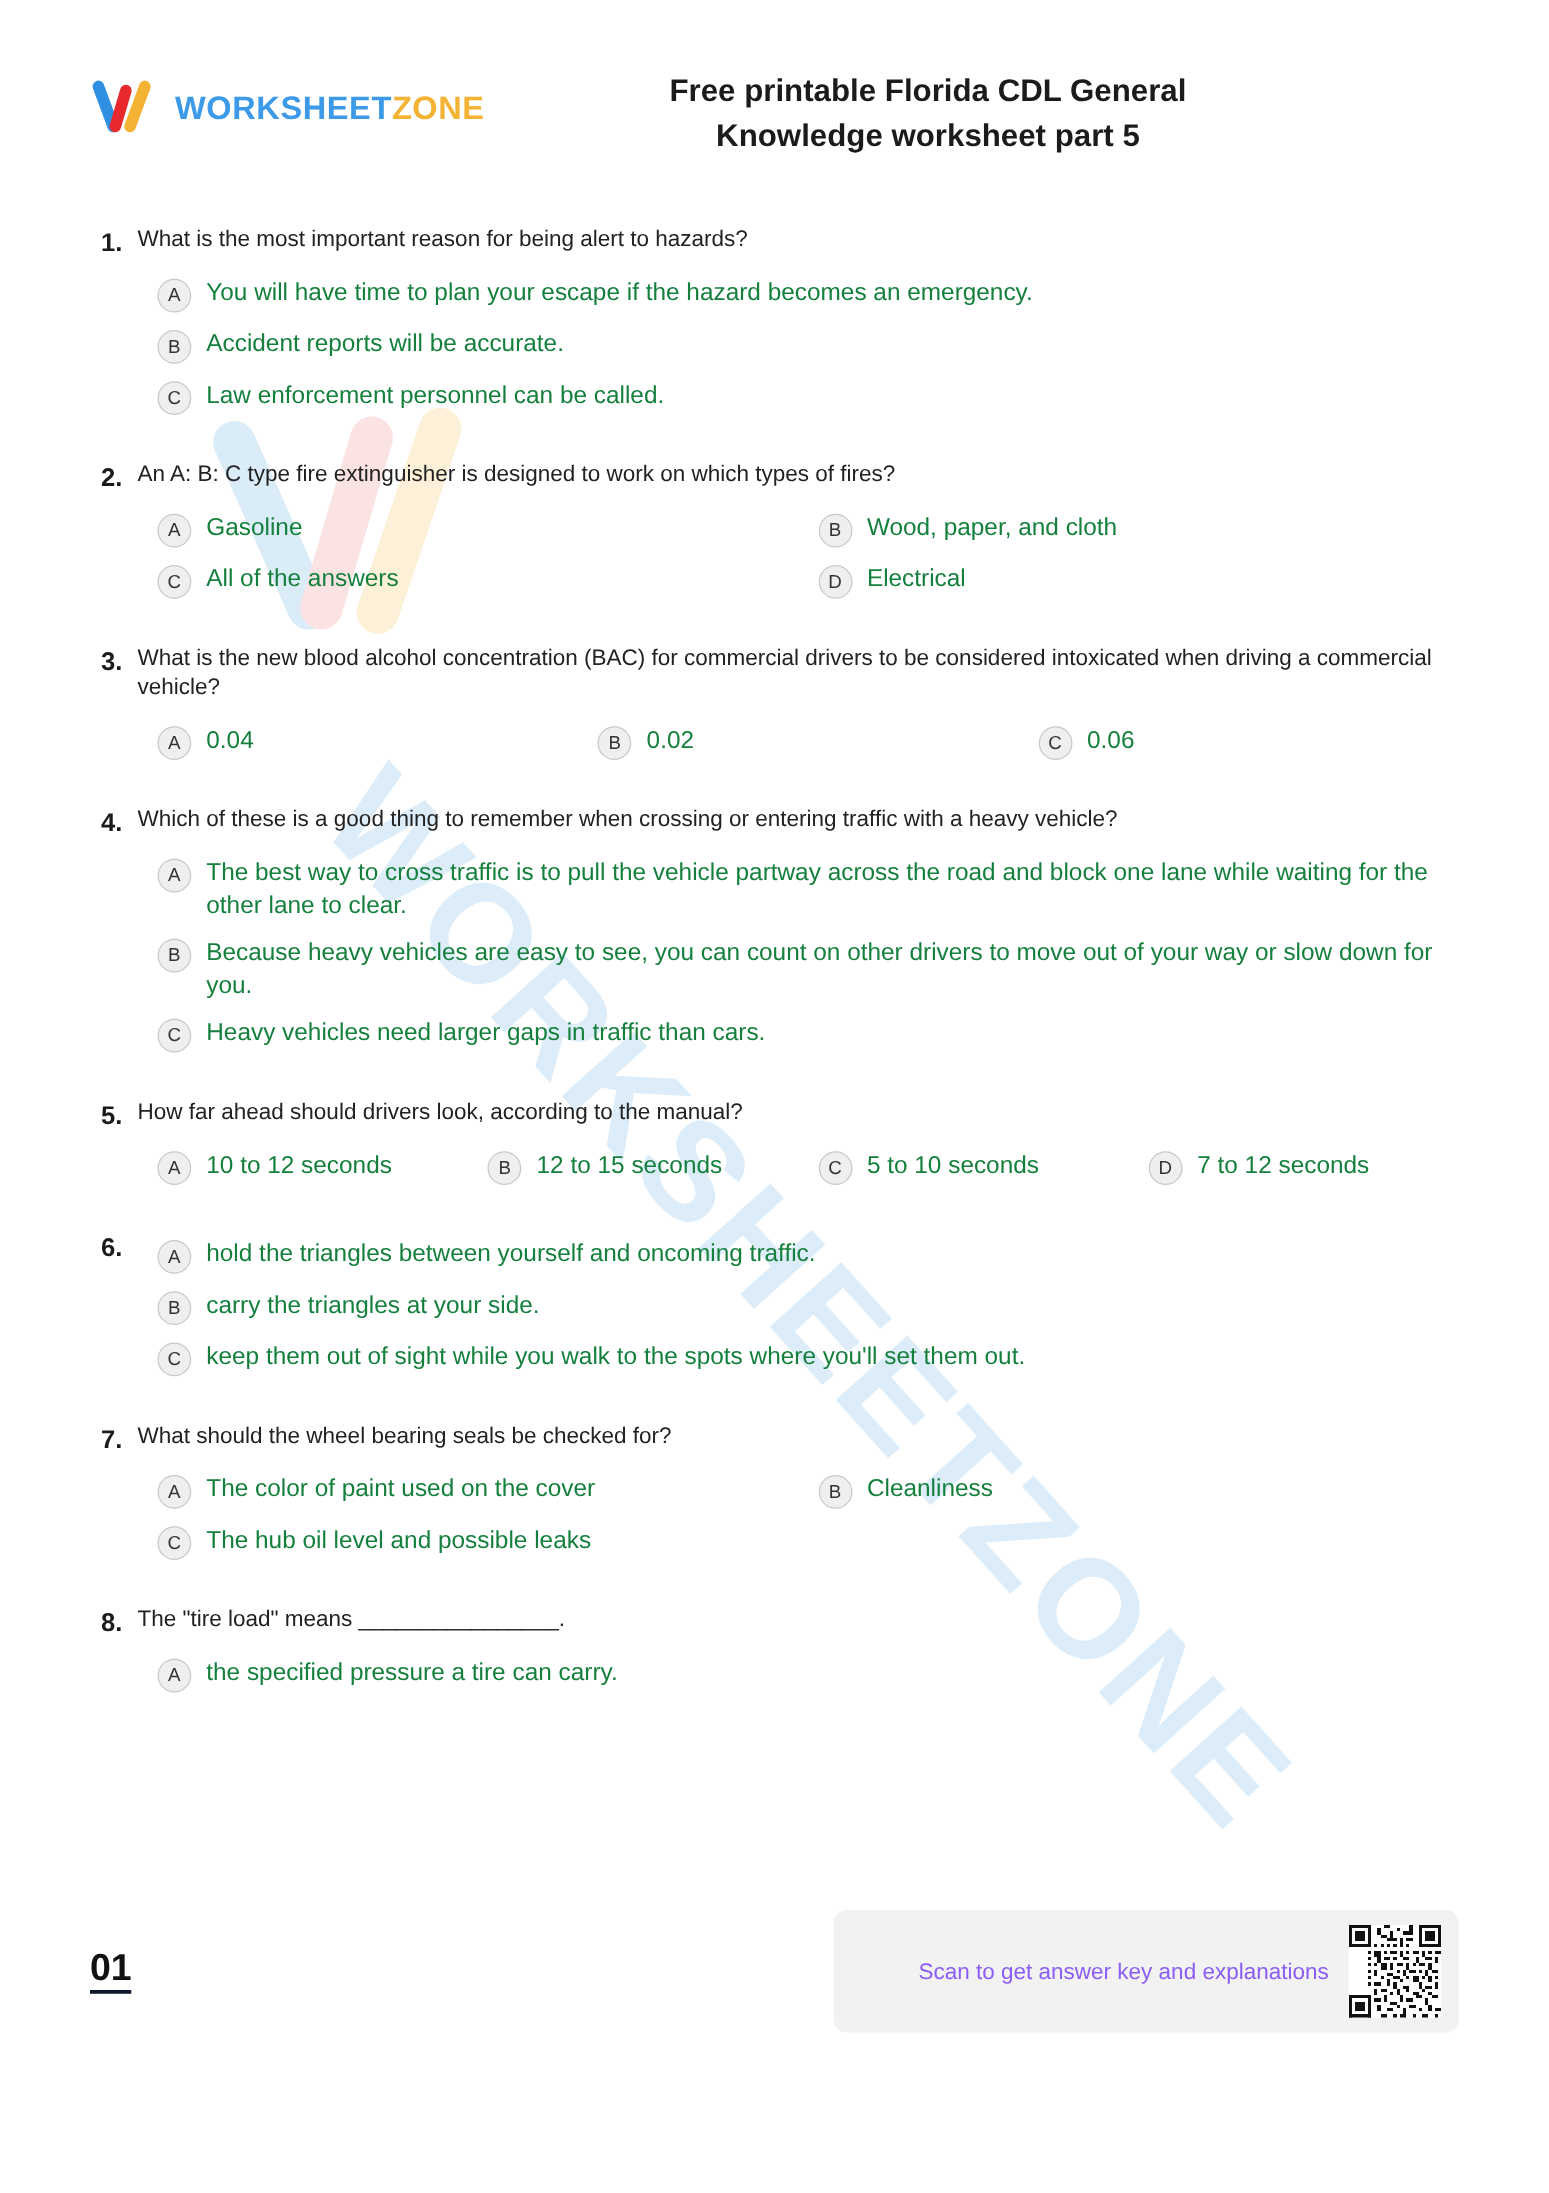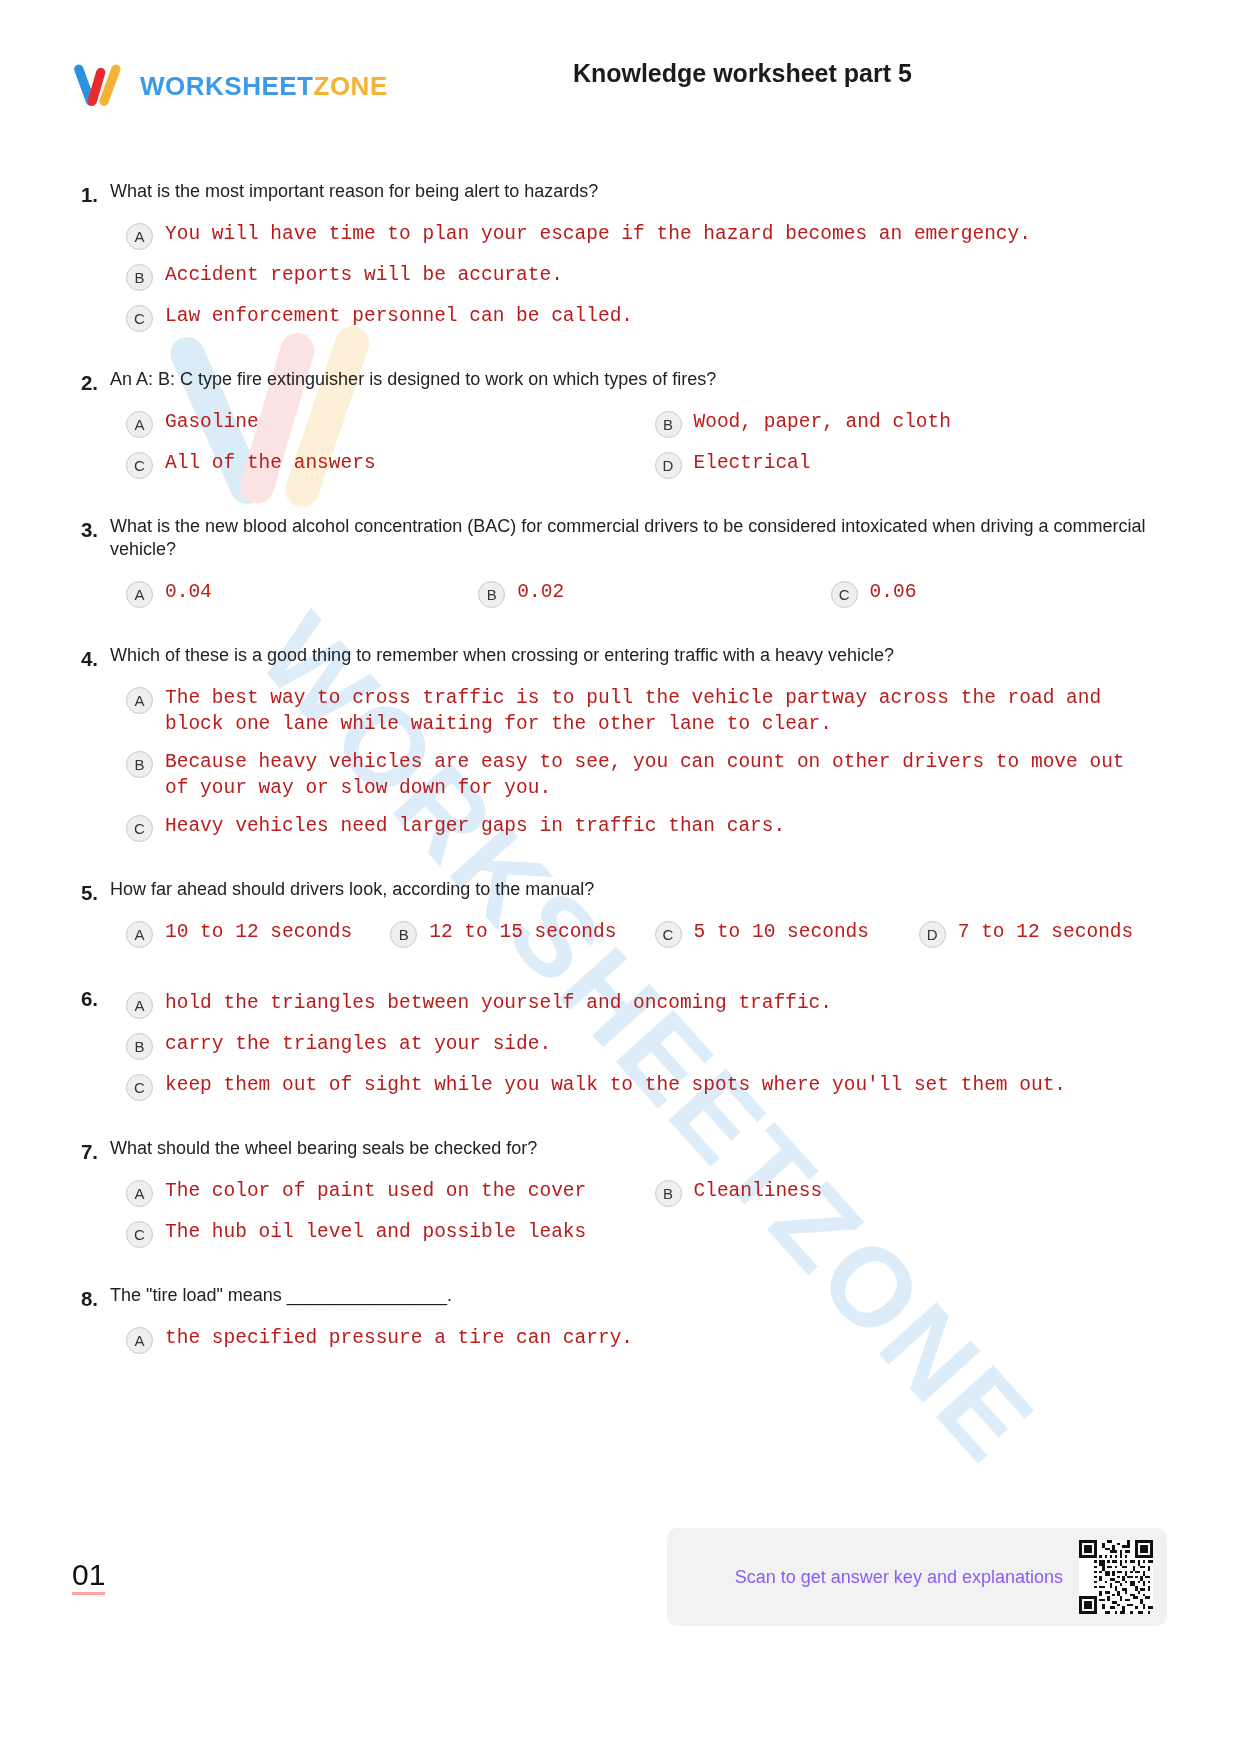--- a/index.html
+++ b/index.html
@@ -141,43 +141,42 @@
     color: #333;
     font-size: 15px;
     line-height: 25px;
     text-align: center;
     margin-right: 12px;
     margin-top: 2px;
   }
   .opt-text {
     font-size: 19.5px;
     line-height: 1.34;
-    color: #b91c1c;
+    color: #15803d;
     flex: 1 1 auto;
-    font-family: Liberation Mono, monospace;
   }
   .opts.cols-3 .opt-text,
   .opts.cols-4 .opt-text { white-space: nowrap; }
 
   
   .footer {
     position: absolute;
     left: 72px;
     right: 72px;
     bottom: 128px;
     z-index: 2;
     display: flex;
     align-items: center;
     justify-content: space-between;
   }
   .page-no {
     font-size: 30px;
-    font-weight: 400;
+    font-weight: 700;
     color: #111;
-    border-bottom: 3px solid #fca5a5;
+    border-bottom: 3px solid #0f172a;
     padding-bottom: 2px;
     line-height: 1;
   }
   .scan-box {
     display: flex;
     align-items: center;
     gap: 16px;
     background: #f2f2f2;
     border-radius: 10px;
     padding: 12px 14px 12px 28px;
@@ -214,20 +213,21 @@
         <path d="M34 10 L24 44" stroke="#e8292f" stroke-width="11" stroke-linecap="round" fill="none"></path>
         <path d="M36 42 L22 8" stroke="#1f6fc4" stroke-width="9" stroke-linecap="round" fill="none" opacity="0"></path>
         <path d="M52 6 L38 44" stroke="#f5b335" stroke-width="11" stroke-linecap="round" fill="none"></path>
       </svg>
       <div class="brand-name">
         <span class="w1">WORKSHEET</span><span class="w2">ZONE</span>
       </div>
     </div>
 
     <div class="doc-title">
+      <span>Free printable Florida CDL General</span>
       <span>Knowledge worksheet part 5</span>
     </div>
   </div>
 
   <div class="questions" id="questions-root">
       <div class="q">
         <div class="q-num">1.</div>
         <div class="q-body">
           <div class="q-text">What is the most important reason for being alert to hazards?</div>
           <div class="opts cols-1">

